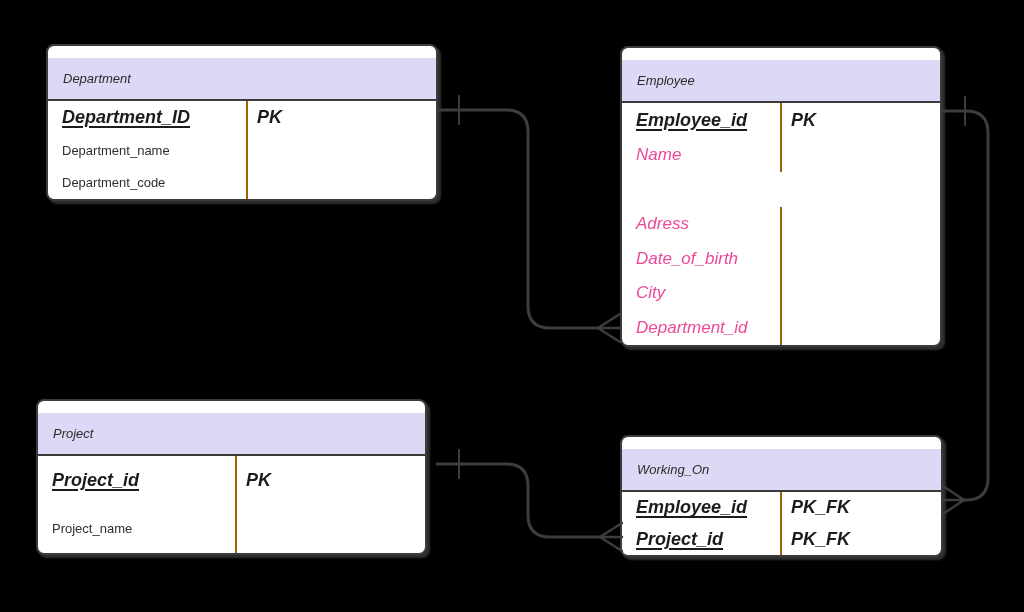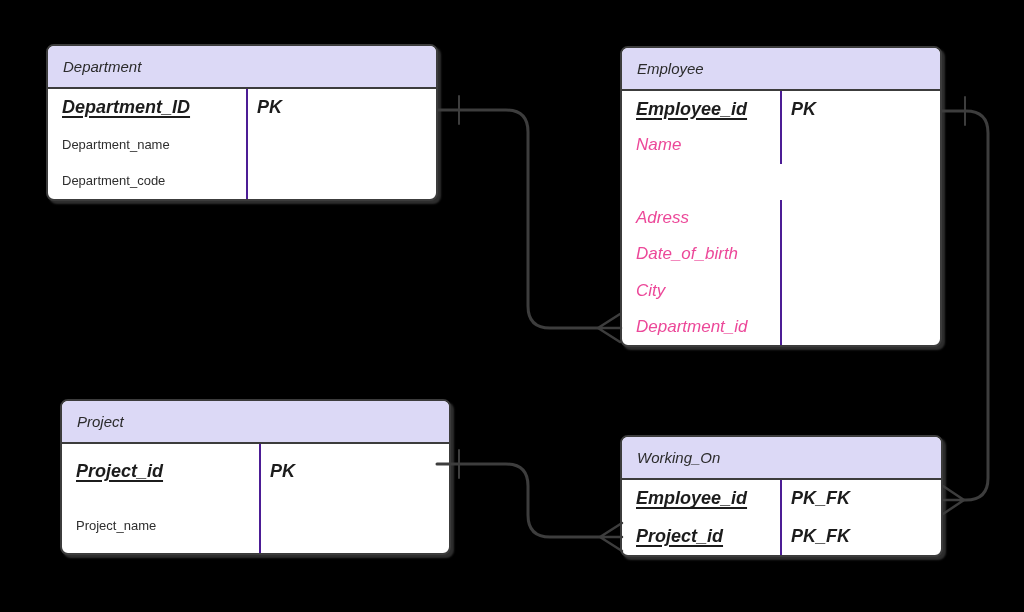--- a/index.html
+++ b/index.html
@@ -38,42 +38,43 @@
   .thead {
     box-sizing: border-box;
     height: 43px;
     flex: 0 0 43px;
     background: #dcd9f6;
     border-bottom: 2px solid #3c3c3c;
     display: flex;
     align-items: center;
     padding-left: 15px;
     font-style: italic;
-    font-size: 15px;
+    font-size: 13px;
     color: #2b2b2b;
+    margin-top: 12px;
   }
   .tbody {
     flex: 1;
     display: flex;
     flex-direction: column;
   }
   .row {
     flex: 1;
     display: flex;
     align-items: stretch;
   }
   .cell {
     box-sizing: border-box;
     display: flex;
     align-items: center;
     white-space: nowrap;
   }
   .cell.name {
     padding-left: 14px;
-    border-right: 2px solid #4c1d95;
+    border-right: 2px solid #a16207;
   }
   .cell.key {
     flex: 1;
     padding-left: 9px;
   }
   .w200 { width: 200px; }
   .w199 { width: 199px; }
   .w160 { width: 160px; }
   .pk-name {
     font-weight: bold;
@@ -170,21 +171,21 @@
         <div class="cell name w160 attr-italic">City</div>
         <div class="cell key"></div>
       </div>
       <div class="row">
         <div class="cell name w160 attr-italic">Department_id</div>
         <div class="cell key"></div>
       </div>
     </div>
   </div>
 
-  <div class="etable" style="left:60px; top:399px; width:391px; height:156px;">
+  <div class="etable" style="left:36px; top:399px; width:391px; height:156px;">
     <div class="thead">
       <span>Project</span>
     </div>
     <div class="tbody">
       <div class="row">
         <div class="cell name w199 pk-name">Project_id</div>
         <div class="cell key pk-key">PK</div>
       </div>
       <div class="row">
         <div class="cell name w199 attr-plain">Project_name</div>

